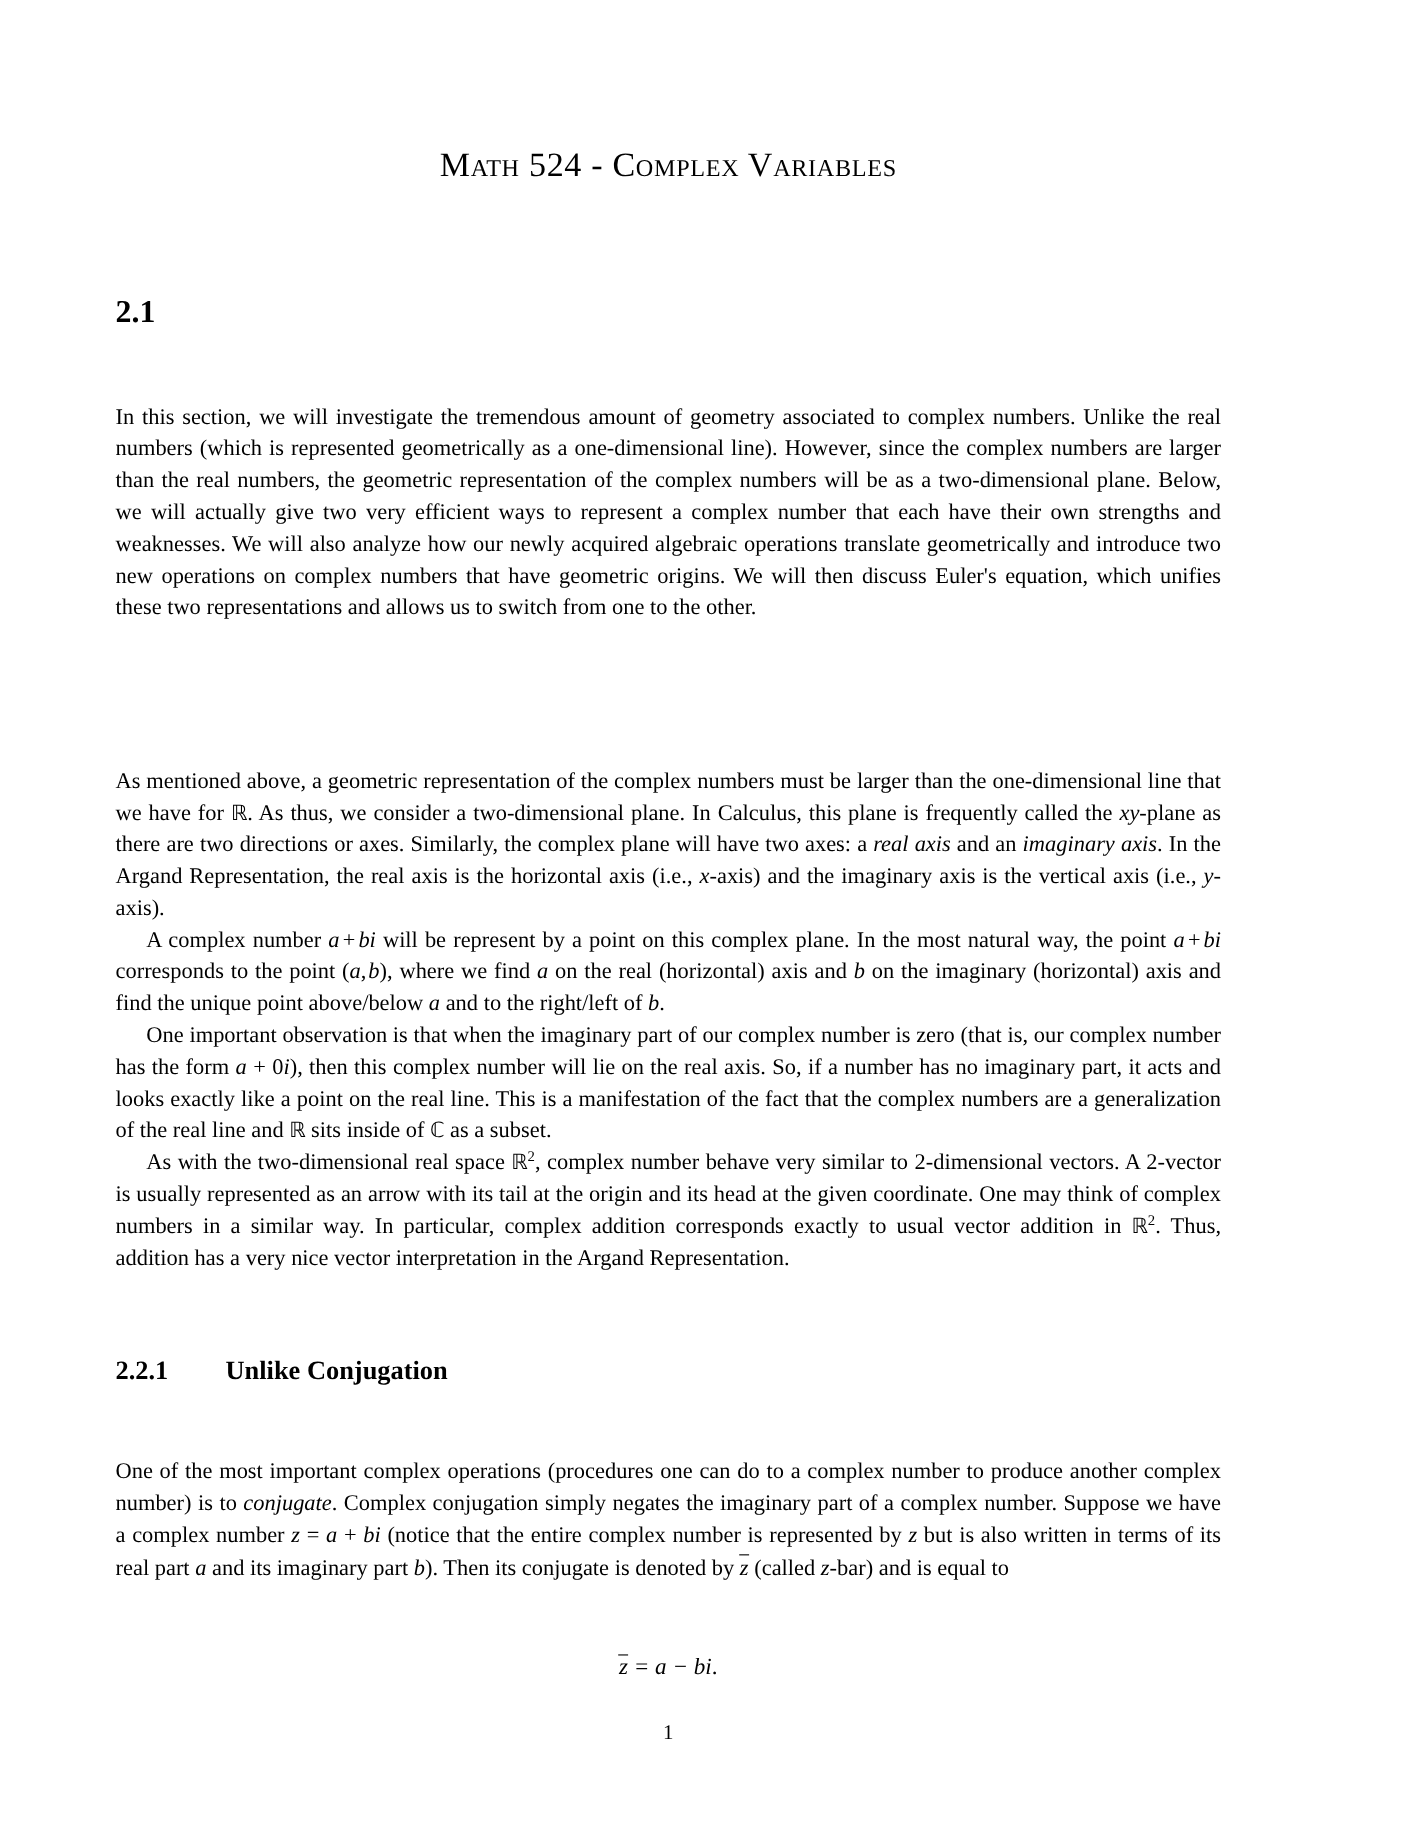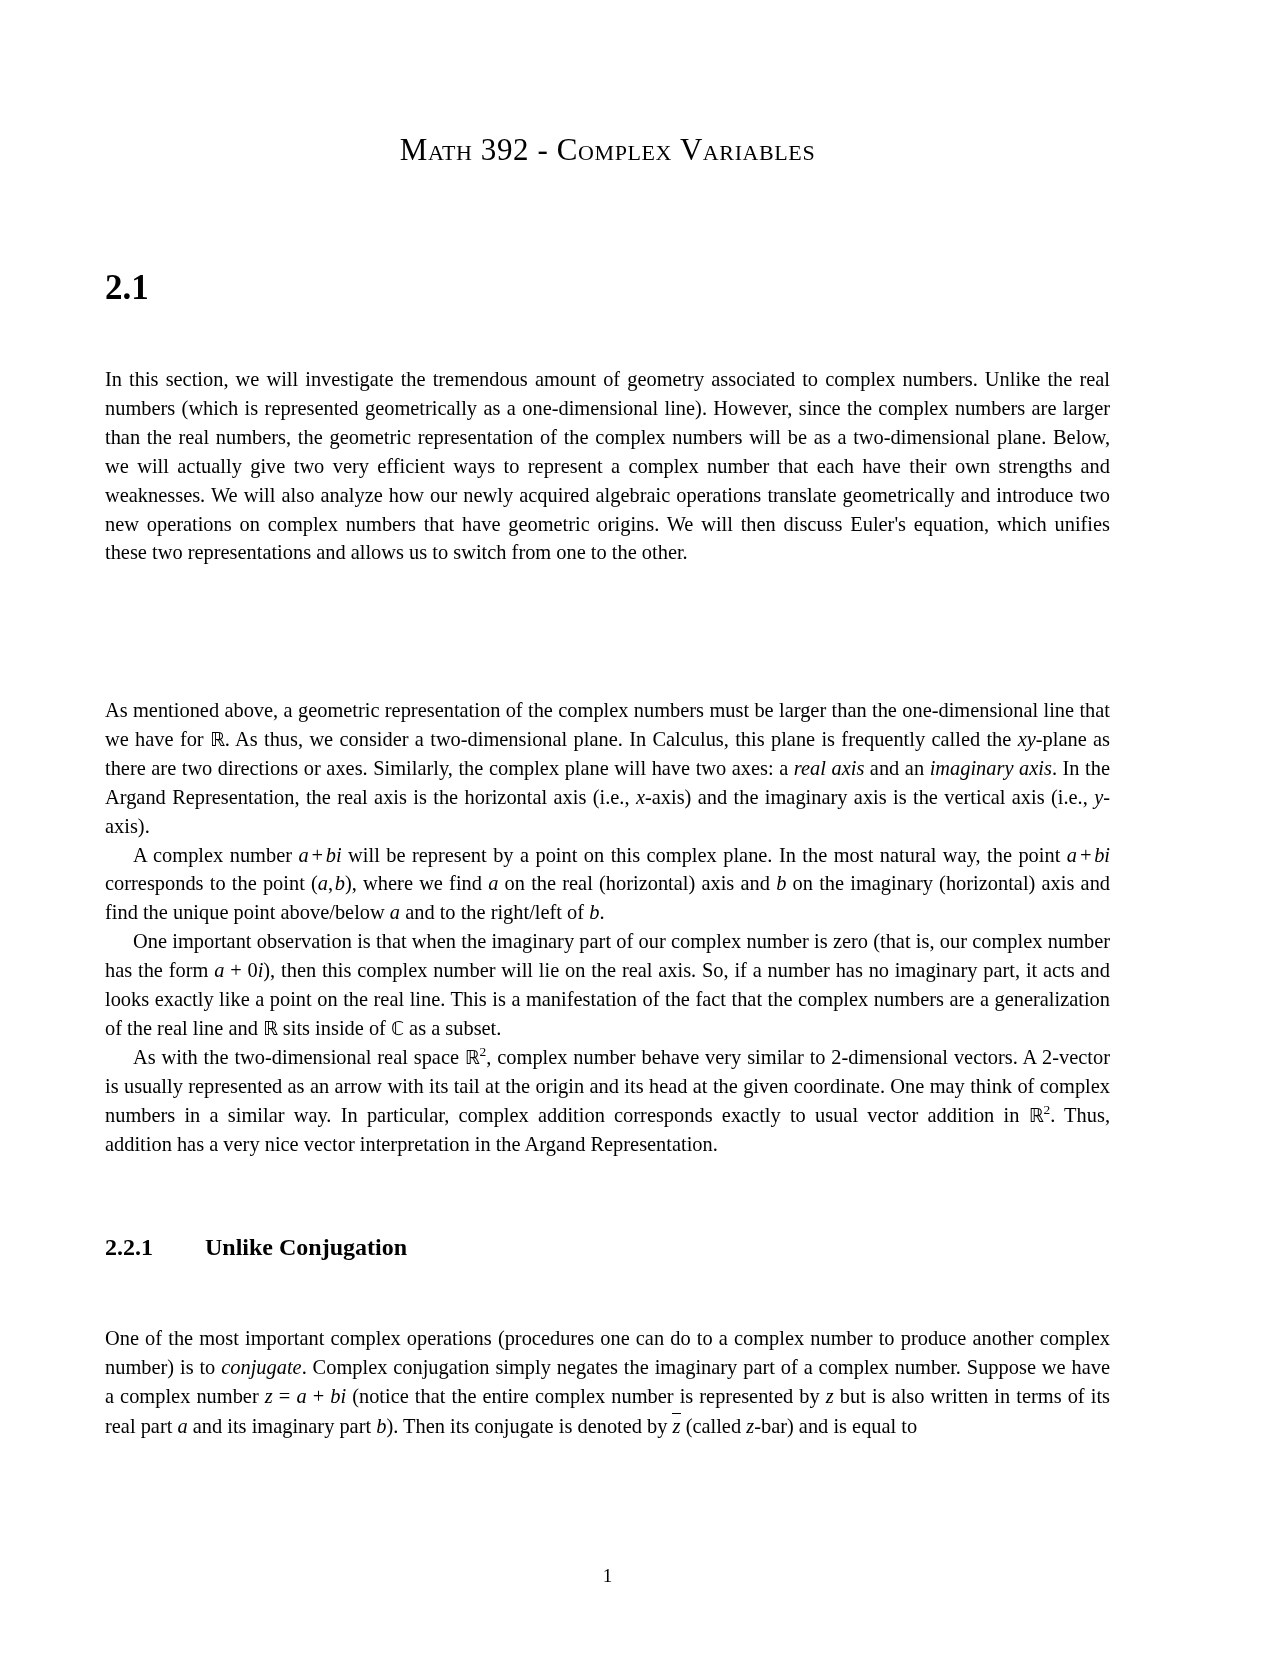--- a/index.html
+++ b/index.html
@@ -36,21 +36,21 @@
     letter-spacing: 0.6px;
     margin: 0;
     padding-top: 133px;
     font-weight: normal;
     font-variant: small-caps;
     line-height: 1.1;
   }
 
   
   h2.section {
-    font-size: 35px;
+    font-size: 29px;
     font-weight: bold;
     margin: 0;
     padding: 0;
     line-height: 1.15;
     display: flex;
     align-items: flex-start;
   }
   h2.section .num {
     width: 96px;
     flex: 0 0 96px;
@@ -142,21 +142,21 @@
     text-align: center;
     font-size: 19px;
   }
 </style>
 </head>
 <body>
 
 <div class="page">
   <div class="content">
 
-    <h1 class="doc-title">Math 392 - Complex Variables</h1>
+    <h1 class="doc-title">Math 524 - Complex Variables</h1>
 
     <div class="sec-2-1">
       <h2 class="section">
         <span class="num">2.1</span>
       </h2>
     </div>
 
     <div class="par-2-1">
       <p class="body noindent">In this section, we will investigate the tremendous amount of geometry associated to complex numbers. Unlike the real numbers (which is represented geometrically as a one-dimensional line). However, since the complex numbers are larger than the real numbers, the geometric representation of the complex numbers will be as a two-dimensional plane. Below, we will actually give two very efficient ways to represent a complex number that each have their own strengths and weaknesses. We will also analyze how our newly acquired algebraic operations translate geometrically and introduce two new operations on complex numbers that have geometric origins. We will then discuss Euler's equation, which unifies these two representations and allows us to switch from one to the other.</p>
     </div>
@@ -176,17 +176,20 @@
       <h3 class="subsection">
         <span class="num">2.2.1</span>
         <span>Unlike Conjugation</span>
       </h3>
     </div>
 
     <div class="par-2-2-1">
       <p class="body noindent">One of the most important complex operations (procedures one can do to a complex number to produce another complex number) is to <em>conjugate</em>. Complex conjugation simply negates the imaginary part of a complex number. Suppose we have a complex number <span class="tight"><span class="mi">z</span> = <span class="mi">a</span> + <span class="mi">bi</span></span> (notice that the entire complex number is represented by <span class="mi">z</span> but is also written in terms of its real part <span class="mi">a</span> and its imaginary part <span class="mi">b</span>). Then its conjugate is denoted by <span class="zbar">z</span> (called <span class="mi">z</span>-bar) and is equal to</p>
     </div>
 
+    <div class="display-eq">
+      <span class="zbar">z</span><span class="mi"> = a − bi</span><span>.</span>
+    </div>
 
     <div class="page-number">1</div>
 
   </div>
 </div>
 
 </body></html>

